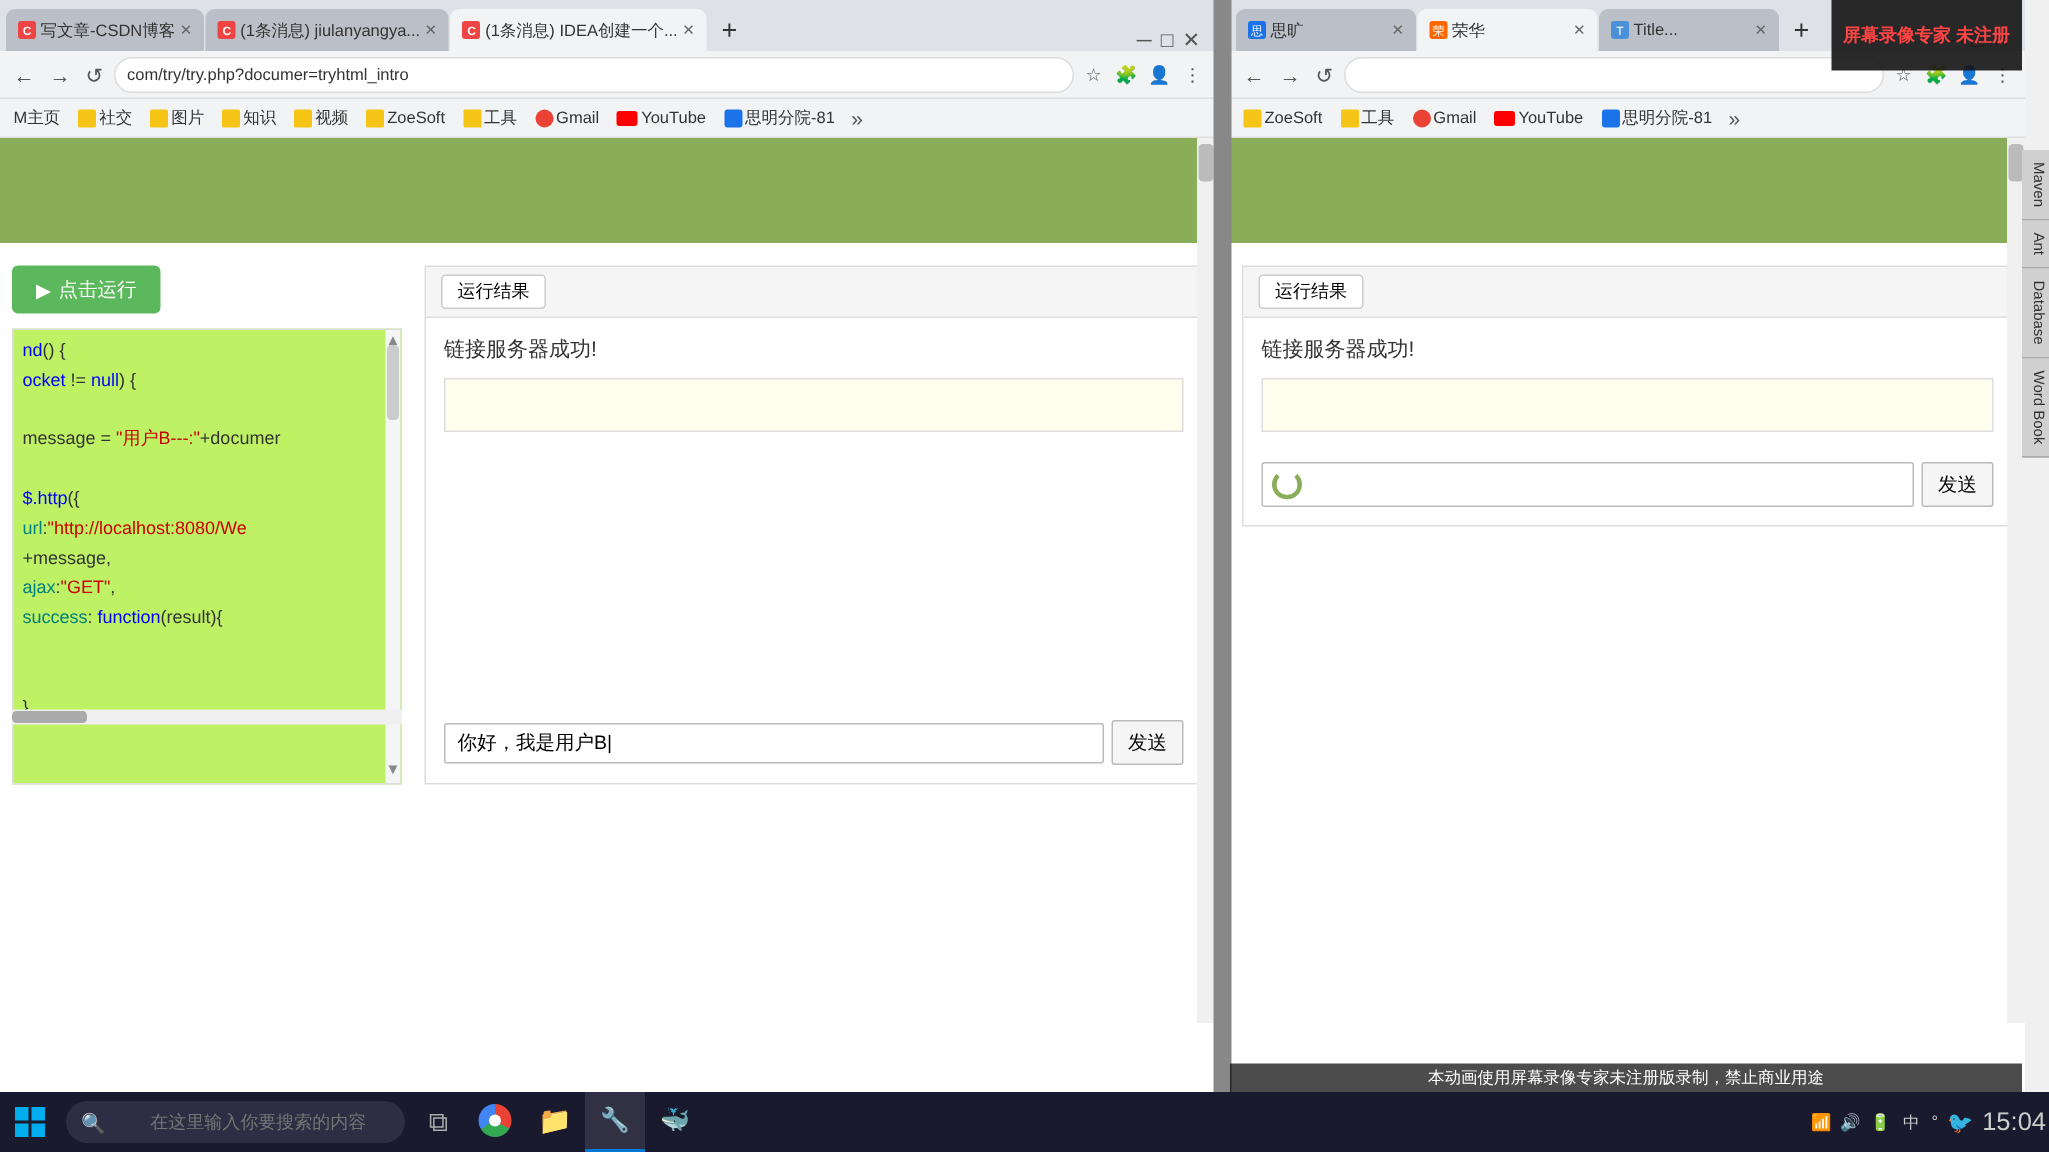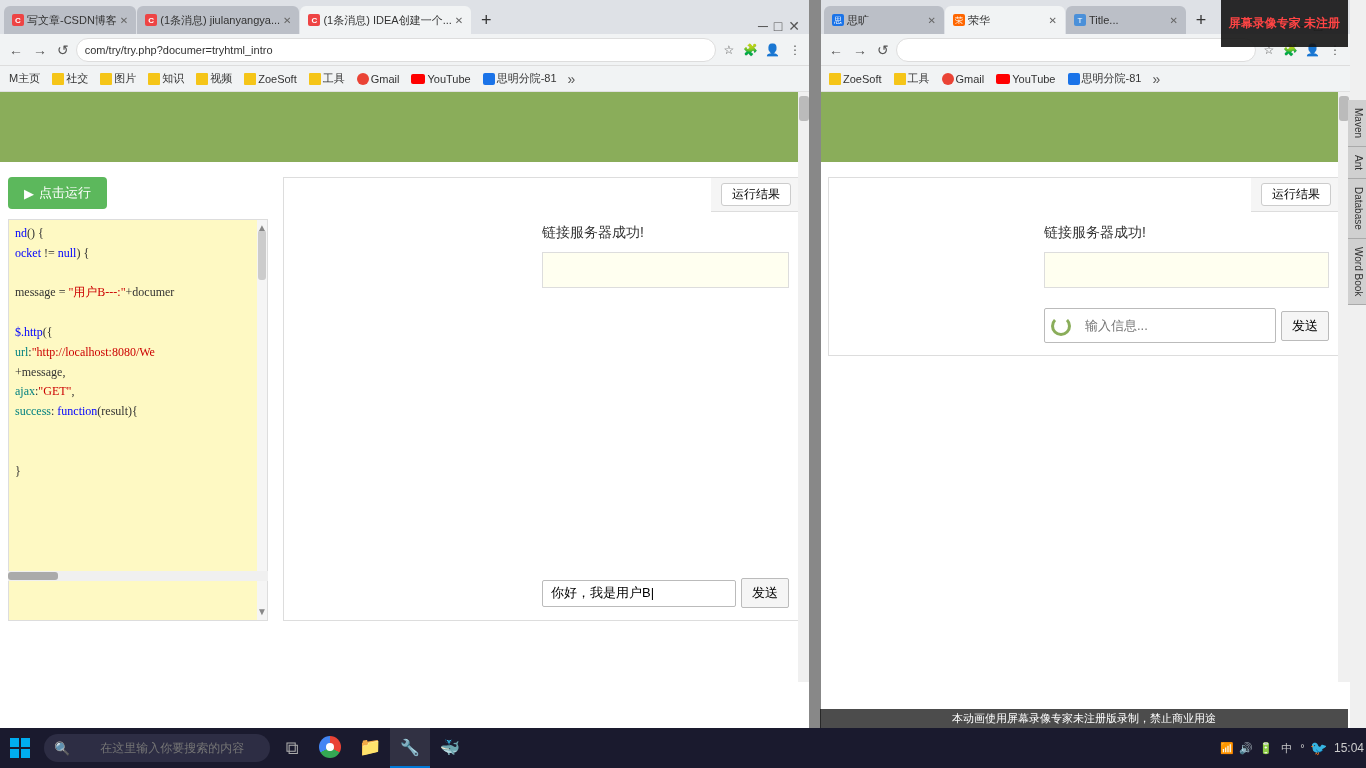--- a/index.html
+++ b/index.html
@@ -253,41 +253,40 @@
       font-size: 13px;
       cursor: pointer;
       display: flex;
       align-items: center;
       gap: 5px;
       margin-bottom: 10px;
     }
 
     .code-box {
       border: 1px solid #ddd;
-      height: 402px;
+      height: 304px;
       overflow: hidden;
-      font-family: Liberation Serif, serif;
+      font-family: Liberation Sans, sans-serif;
       font-size: 12px;
       line-height: 1.65;
       padding: 4px 6px;
       position: relative;
-      background: #fef9c3;
+      background: #bef264;
     }
 
     .c-blue { color: #0000ff; }
     .c-red { color: #cc0000; }
     .c-teal { color: #008080; }
     .c-default { color: #333; }
 
     .result-col {
       flex: 1;
       border: 1px solid #ddd;
       display: flex;
       flex-direction: column;
-      align-items: flex-end;
     }
 
     .result-head {
       background: #f5f5f5;
       border-bottom: 1px solid #ddd;
       padding: 5px 10px;
     }
 
     .result-tag {
       display: inline-block;
@@ -580,21 +579,20 @@
         <div class="result-head">
           <span class="result-tag">运行结果</span>
         </div>
         <div class="result-content">
           <p style="font-size:14px;color:#333;">链接服务器成功!</p>
           <div class="msg-display"></div>
           <div style="flex:1;"></div>
           <div class="input-row">
             <div style="display:flex;align-items:center;flex:1;border:1px solid #bbb;border-radius:2px;padding:4px 6px;background:#fff;">
               <div class="spinner-icon"></div>
-              <input class="msg-input" type="text" style="border: none; outline: none; flex: 1 1 0%; font-size: 13px; margin-left: 6px;" placeholder="输入信息...">
             </div>
             <button class="send-button">发送</button>
           </div>
         </div>
       </div>
     </div>
 
     <div style="position:absolute;right:0;top:0;width:12px;height:100%;background:#f0f0f0;">
       <div style="width:10px;height:25px;background:#bbb;border-radius:3px;margin:0 auto;margin-top:4px;"></div>
     </div>
@@ -645,19 +643,19 @@
     <span style="font-size:16px;">🐳</span>
   </div>
 
   <div style="margin-left:auto;display:flex;align-items:center;gap:2px;">
     <div style="color:#ccc;font-size:11px;padding:0 2px;">📶</div>
     <div style="color:#ccc;font-size:11px;padding:0 2px;">🔊</div>
     <div style="color:#ccc;font-size:11px;padding:0 2px;">🔋</div>
     <div style="color:#ccc;font-size:11px;padding:0 4px;">中</div>
     <div style="color:#ccc;font-size:11px;padding:0 2px;">°</div>
     <div style="color:#ccc;font-size:14px;padding:0 2px;">🐦</div>
-    <div style="color:#ccc;font-size:12px;padding:0 2px;">15:04</div>
+    <div style="color:#ccc;font-size:17px;padding:0 2px;">15:04</div>
   </div>
 </div>
 
 <div style="position:absolute;bottom:40px;left:820px;right:18px;background:rgba(0,0,0,0.7);color:#fff;font-size:11px;padding:2px 8px;z-index:200;text-align:center;">
   <span>本动画使用屏幕录像专家未注册版录制，禁止商业用途</span>
 </div>
 
 </body></html>

